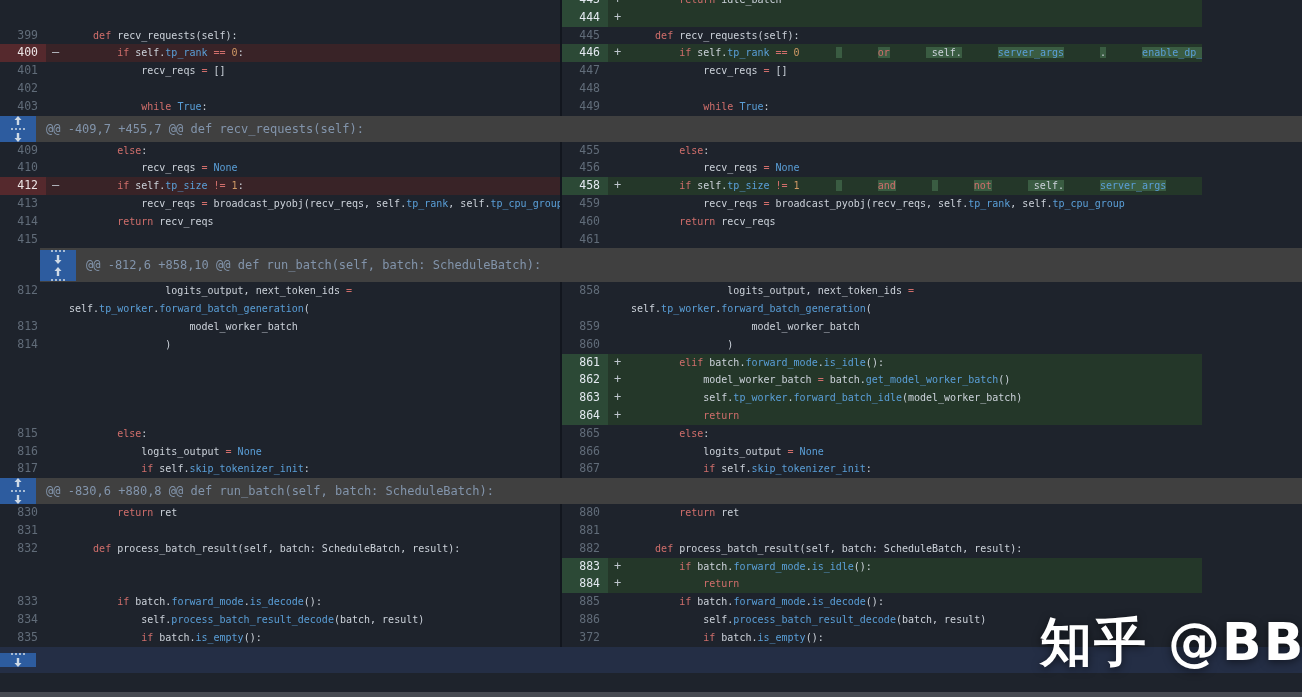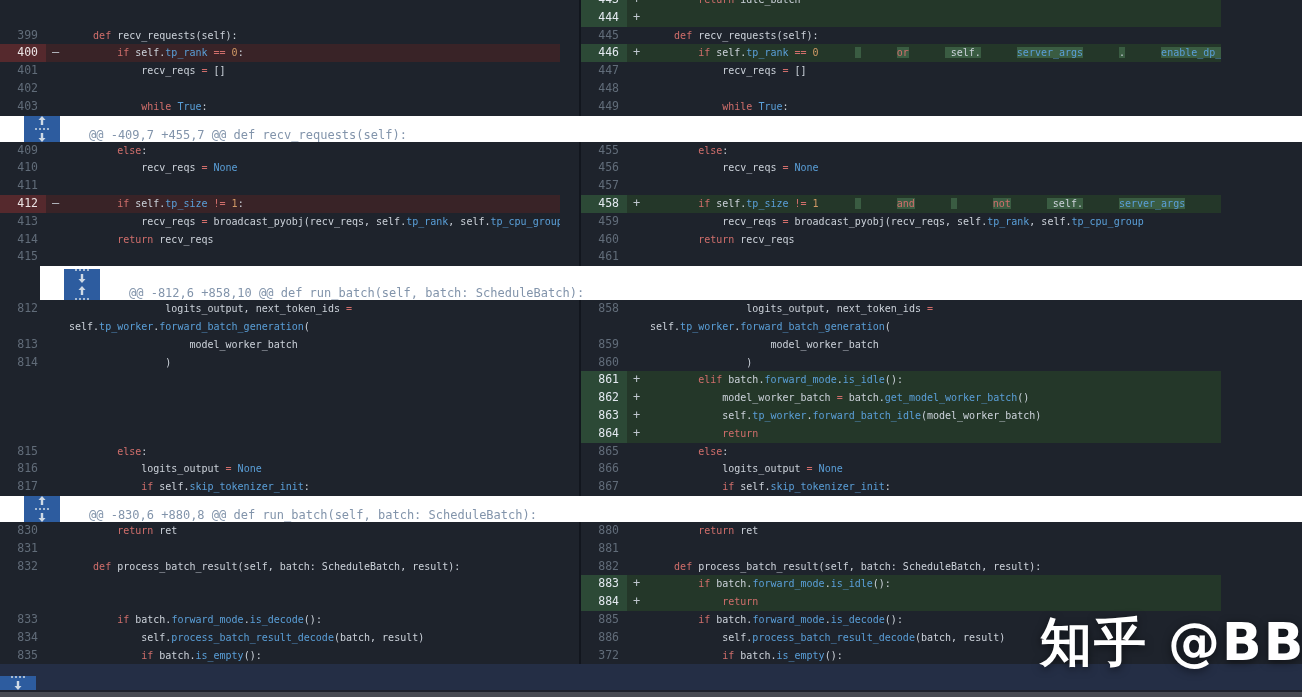--- a/index.html
+++ b/index.html
@@ -3,36 +3,36 @@
 <meta charset="utf-8">
 <style>
   html,body{margin:0;padding:0;}
   body{
     width:1302px;height:697px;overflow:hidden;
     background:#1e232c;
     font-family:"DejaVu Sans Mono","Liberation Mono",monospace;
     position:relative;
   }
   #diff-table{position:absolute;left:0;top:-9px;width:1302px;}
-  .row{display:flex;height:17.8px;align-items:flex-end;gap:19px;}
+  .row{display:flex;height:17.8px;align-items:center;}
   .side{display:flex;align-items:stretch;}
   .side.left{width:560px;}
   .side.right{width:640px;border-left:2px solid #12161e;}
   .num{flex:none;width:38px;text-align:right;padding-right:8px;box-sizing:content-box;
        color:#616c79;font-size:11.5px;line-height:17.8px;user-select:none;}
   .marker{flex:none;width:17px;padding-left:6px;font-size:12px;line-height:17.8px;color:#bfc6ce;}
   .code{flex:1;white-space:pre;overflow:hidden;font-size:10px;line-height:17.8px;color:#ccd2da;}
   .kind-add .num{background:#2c4936;color:#e3e9f0;}
   .kind-add .marker,.kind-add .code{background:#243729;}
   .kind-del .num{background:#55292d;color:#ece4e5;}
   .kind-del .marker,.kind-del .code{background:#392327;}
   .filler{flex:1;background:#191e26;}
   .hl{background:#3a5c42;margin-left:36px;}
   .t{color:#ccd2da;} .k{color:#d06e6b;} .b{color:#5a9fd8;} .o{color:#d19a66;}
-  .row.hunk{height:26px;background:#ffffff;padding-left:24px;}
+  .row.hunk{height:26px;background:#404040;}
   .row.hunk.split{height:34px;margin-left:40px;}
   .row.bar{height:26px;background:#242e45;}
   .expander{flex:none;width:36px;background:#2d5c9f;display:flex;flex-direction:column;
             align-items:center;justify-content:center;gap:3px;cursor:pointer;}
   .hunk-text{flex:1;padding-left:10px;font-size:12px;color:#8294ab;white-space:pre;
              display:flex;align-items:center;}
   #bottom-strip{position:absolute;left:0;bottom:0;width:1302px;height:5px;background:#474b52;}
   #watermark{
     position:absolute;left:1040px;top:608px;
     font-family:"DejaVu Sans","Liberation Sans",sans-serif;
@@ -156,32 +156,20 @@
         <div class="marker"></div>
         <div class="code"><span class="t">            recv_reqs </span><span class="k">=</span><span class="t"> </span><span class="b">None</span></div>
       </div>
       <div class="side right kind-ctx">
         <div class="num">456</div>
         <div class="marker"></div>
         <div class="code"><span class="t">            recv_reqs </span><span class="k">=</span><span class="t"> </span><span class="b">None</span></div>
       </div>
     </div>
     <div class="row">
-      <div class="side left kind-ctx">
-        <div class="num">411</div>
-        <div class="marker"></div>
-        <div class="code"></div>
-      </div>
-      <div class="side right kind-ctx">
-        <div class="num">457</div>
-        <div class="marker"></div>
-        <div class="code"></div>
-      </div>
-    </div>
-    <div class="row">
       <div class="side left kind-del">
         <div class="num">412</div>
         <div class="marker">–</div>
         <div class="code"><span class="t">        </span><span class="k">if</span><span class="t"> self.</span><span class="b">tp_size</span><span class="t"> </span><span class="k">!=</span><span class="t"> </span><span class="o">1</span><span class="t">:</span></div>
       </div>
       <div class="side right kind-add">
         <div class="num">458</div>
         <div class="marker">+</div>
         <div class="code"><span class="t">        </span><span class="k">if</span><span class="t"> self.</span><span class="b">tp_size</span><span class="t"> </span><span class="k">!=</span><span class="t"> </span><span class="o">1</span><span class="t hl"> </span><span class="k hl">and</span><span class="t hl"> </span><span class="k hl">not</span><span class="t hl"> self.</span><span class="b hl">server_args</span><span class="t hl">.</span><span class="b hl">enable_dp_attention</span><span class="t">:</span></div>
       </div>

